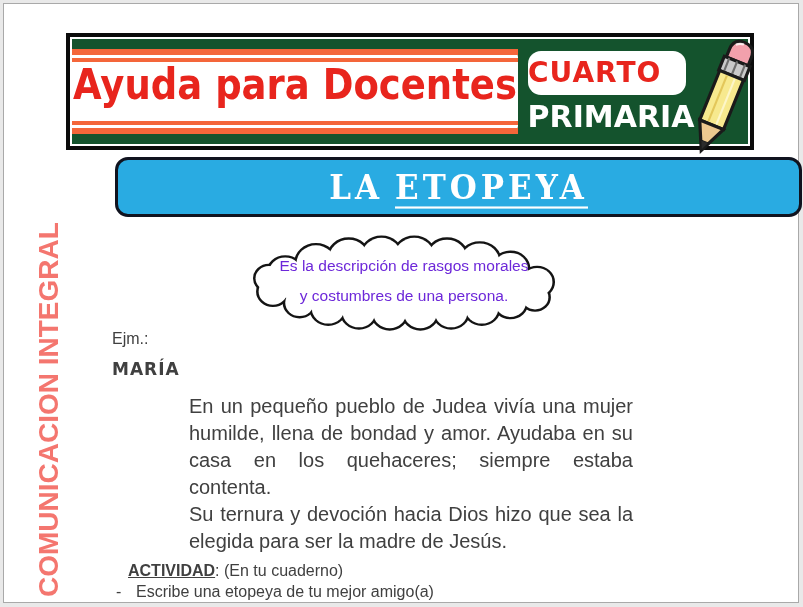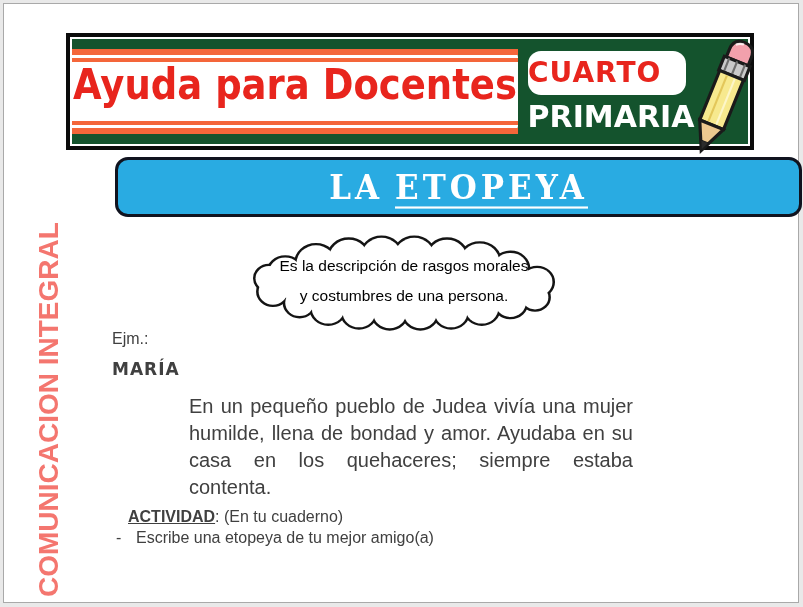--- a/index.html
+++ b/index.html
@@ -132,21 +132,21 @@
 
   
   .cloud { position: absolute; left: 228px; top: 231px; width: 344px; height: 98px; }
   .cloud svg { width: 100%; height: 100%; }
   .cloud-text {
     position: absolute;
     left: 0; top: 16px; width: 100%;
     text-align: center;
     font-size: 15.5px;
     line-height: 30px;
-    color: #000000;
+    color: #6d28d9;
   }
 
   
   .content { position: absolute; left: 108px; top: 326px; width: 530px; color: #404040; }
   .ejm { font-size: 16px; }
   .maria {
     font-family: "DejaVu Sans", sans-serif;
     font-weight: bold;
     font-size: 17px;
     letter-spacing: 1px;
@@ -266,20 +266,21 @@
         <div>Es la descripción de rasgos morales</div>
         <div>y costumbres de una persona.</div>
       </div>
     </div>
 
     <div class="content">
       <div class="ejm">Ejm.:</div>
       <div class="maria">MARÍA</div>
       <div class="paragraphs">
         <div>En un pequeño pueblo de Judea vivía una mujer humilde, llena de bondad y amor. Ayudaba en su casa en los quehaceres; siempre estaba contenta.</div>
+        <div>Su ternura y devoción hacia Dios hizo que sea la elegida para ser la madre de Jesús.</div>
       </div>
       <div class="activity-line">
         <span class="activity-label">ACTIVIDAD</span><span>: (En tu cuaderno)</span>
       </div>
       <div class="bullet-line">
         <span class="bullet-dash">-</span>
         <span>Escribe una etopeya de tu mejor amigo(a)</span>
       </div>
     </div>
 

